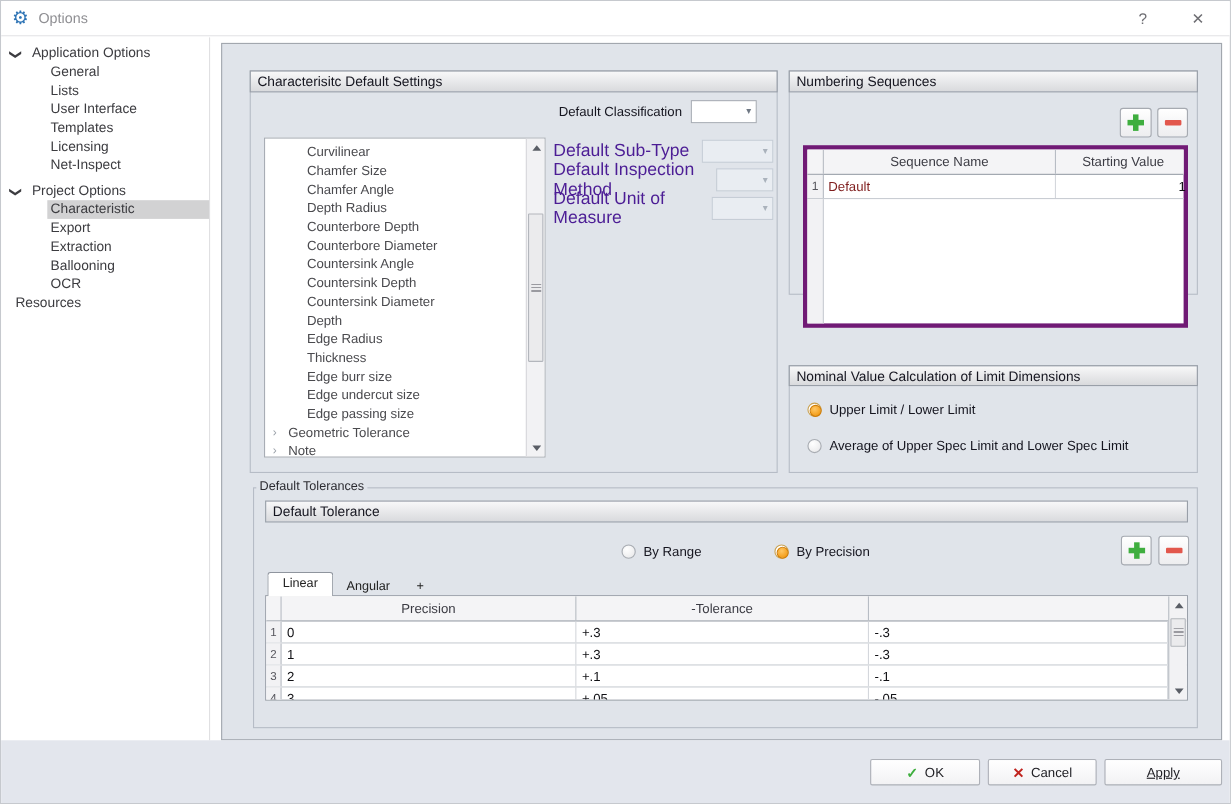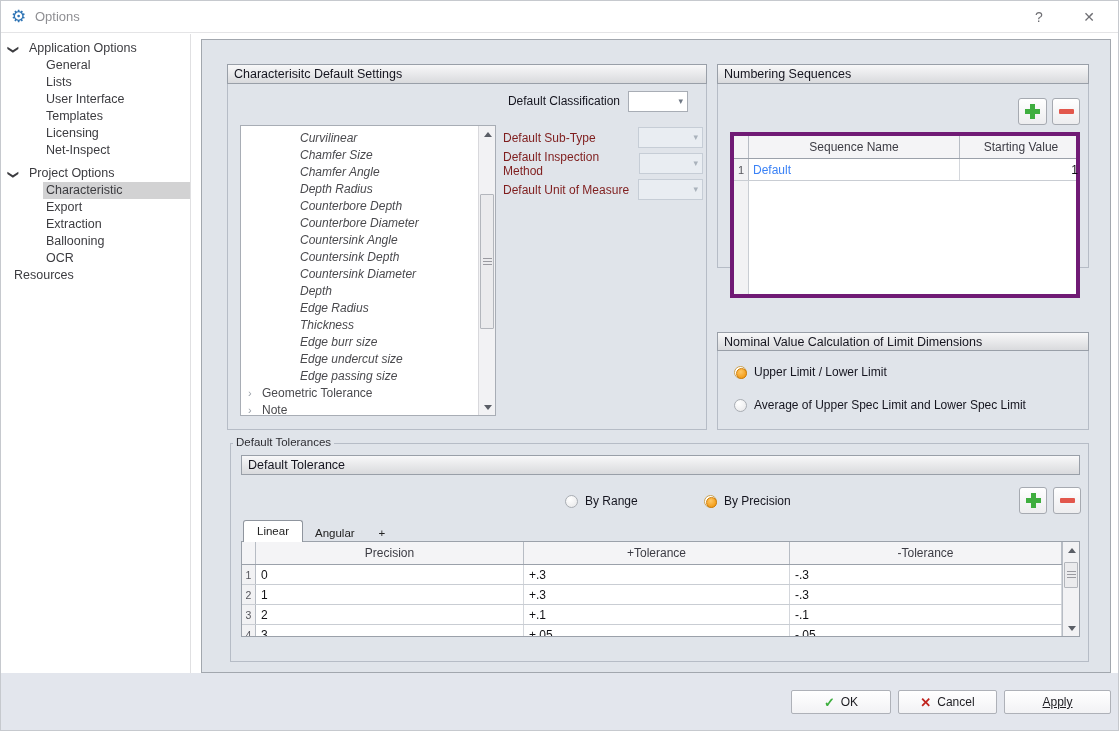--- a/index.html
+++ b/index.html
@@ -34,49 +34,49 @@
   .class-row { position:absolute; left:0; top:25px; width:470px; height:22px; display:flex; justify-content:flex-end; align-items:center; }
   .class-label { font-size:12px; color:#15151f; margin-right:8px; }
   .combo { position:relative; width:60px; height:21px; background:#fff; border:1px solid #a8adb5; }
   .combo .arr { position:absolute; right:4px; top:4px; font-size:9px; color:#6f7884; }
   .combo.disabled { background:#e9edf2; border-color:#c6cdd6; width:65px; }
   .combo.disabled .arr { color:#aab2bc; }
 
   .tree-panel { position:absolute; left:12px; top:60px; width:256px; height:291px; background:#fff; border:1px solid #a8adb5; overflow:hidden; }
   .tree-inner { padding-top:4px; }
   .tree-row { height:17px; line-height:17px; font-size:12px; color:#4a4a4e; white-space:nowrap; }
-  .tree-child { padding-left:59px;font-style:italic; }
+  .tree-child { padding-left:38px; }
   .tree-grp { padding-left:21px; position:relative; }
   .tree-grp .chev { position:absolute; left:7px; top:0; color:#9aa0a8; font-size:11px; }
   .tree-scroll { position:absolute; right:0; top:0; width:17px; height:100%; background:#f2f2f4; border-left:1px solid #d8d8dc; }
   .sb-arrow { position:absolute; left:0; width:17px; height:16px; display:flex; align-items:center; justify-content:center; }
   .tri-up { width:0; height:0; border-left:4px solid transparent; border-right:4px solid transparent; border-bottom:5px solid #5a5e66; }
   .tri-down { width:0; height:0; border-left:4px solid transparent; border-right:4px solid transparent; border-top:5px solid #5a5e66; }
   .sb-thumb { position:absolute; left:1px; width:14px; background:#ebebed; border:1px solid #b3b6bc; border-radius:1px; display:flex; align-items:center; justify-content:center; }
   .grip { width:9px; height:8px; background:repeating-linear-gradient(to bottom,#9a9aa0 0 1px,transparent 1px 3px); }
 
   .dis-field { position:absolute; left:275px; width:200px; height:21px; display:flex; align-items:center; justify-content:space-between; }
-  .dis-label { font-size:12px; color:#7f1d1d; }
+  .dis-label { font-size:16px; color:#4c1d95; }
 
   
   .num-group { position:absolute; left:515px; top:24px; width:372px; height:204px; border:1px solid #b6bcc6; }
   .num-header { position:absolute; left:-1px; top:-1px; width:372px; height:20px; }
   .icon-btn { position:absolute; width:29px; height:27px; background:linear-gradient(#ffffff,#ededef); border:1px solid #a6aab1; border-radius:3px; display:flex; align-items:center; justify-content:center; }
   .plus-icon { position:relative; width:15px; height:15px; }
   .plus-icon::before { content:''; position:absolute; left:5px; top:0; width:5px; height:15px; background:#3fae3f; }
   .plus-icon::after { content:''; position:absolute; left:0; top:5px; width:15px; height:5px; background:#3fae3f; }
   .minus-icon { width:15px; height:5px; background:#e2574c; border-radius:1px; }
 
   .num-table { position:absolute; left:12px; top:67px; width:350px; height:166px; background:#fff; border:4px solid #701a75; }
   .num-head { display:grid; grid-template-columns:15px 211px 122px; height:23px; background:#f4f4f6; border-bottom:1px solid #9ba1aa; }
   .num-head .hc { border-right:1px solid #b7bcc4; font-size:12px; color:#3c3c44; display:flex; align-items:center; justify-content:center; }
   .num-head .hc:last-child { border-right:none; }
   .num-row { display:grid; grid-template-columns:15px 211px 122px; height:22px; border-bottom:1px solid #c9cdd3; }
   .num-row .rn { background:#f2f2f4; border-right:1px solid #b7bcc4; font-size:11px; color:#55555c; display:flex; align-items:center; justify-content:center; }
-  .num-row .c-name { font-size:12px; color:#3b82f6; padding-left:4px; display:flex; align-items:center; border-right:1px solid #d4d7dc; }
+  .num-row .c-name { font-size:12px; color:#7f1d1d; padding-left:4px; display:flex; align-items:center; border-right:1px solid #d4d7dc; }
   .num-row .c-val { font-size:12px; color:#101014; padding-right:4px; display:flex; align-items:center; justify-content:flex-end; }
   .num-strip { position:absolute; left:0; top:45px; width:15px; bottom:0; background:#f2f2f4; border-right:1px solid #c9cdd3; }
 
   
   .nom-group { position:absolute; left:515px; top:292px; width:372px; height:98px; border:1px solid #b6bcc6; }
   .nom-header { position:absolute; left:-1px; top:-1px; width:372px; height:19px; }
   .radio-row { position:absolute; display:flex; align-items:center; gap:7px; }
   .radio { width:13px; height:13px; border-radius:50%; border:1px solid #a9adb3; background:radial-gradient(circle at 35% 30%,#ffffff,#e6e6e8); flex:0 0 13px; }
   .radio.sel { background:#fff; border-color:#c9a254; position:relative; }
   .radio.sel::after { content:''; position:absolute; left:1px; top:1px; width:9px; height:9px; border-radius:50%; background:radial-gradient(circle at 40% 32%,#ffc765,#ef8f00); border:1px solid #cf7d08; }
@@ -266,21 +266,20 @@
       <div class="tab-strip">
         <div class="tab active">Linear</div>
         <div class="tab">Angular</div>
         <div class="tab">+</div>
       </div>
 
       <div class="tol-table">
         <div class="tol-head">
           <div class="hc"></div>
           <div class="hc">Precision</div>
-          <div class="hc">+Tolerance</div>
           <div class="hc">-Tolerance</div>
         </div>
         <div class="tol-row">
           <div class="rn">1</div>
           <div class="dc">0</div>
           <div class="dc">+.3</div>
           <div class="dc">-.3</div>
         </div>
         <div class="tol-row">
           <div class="rn">2</div>

